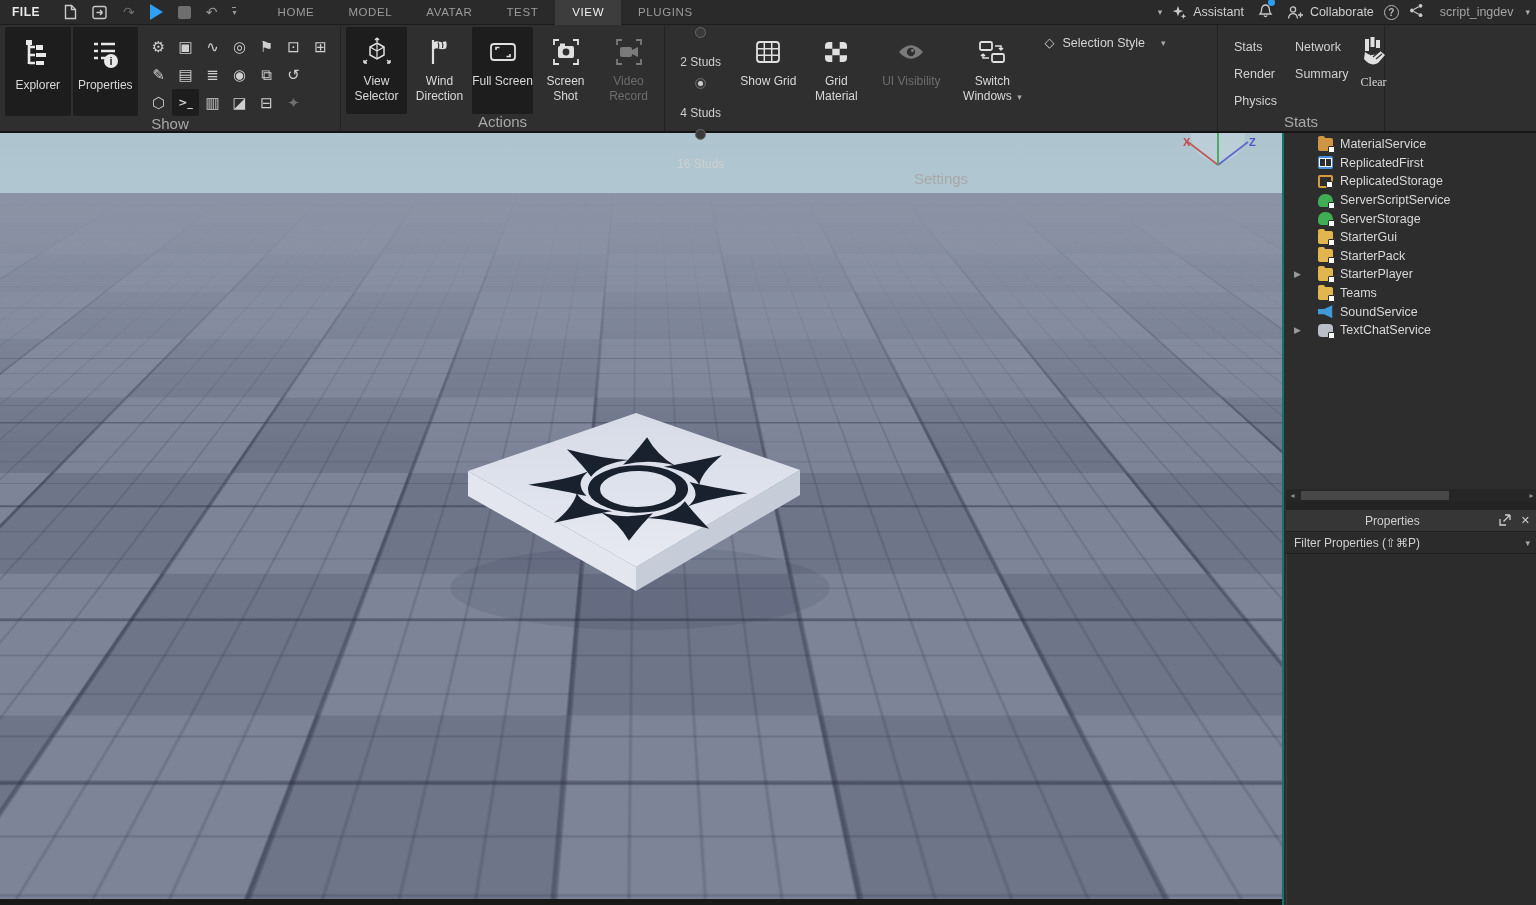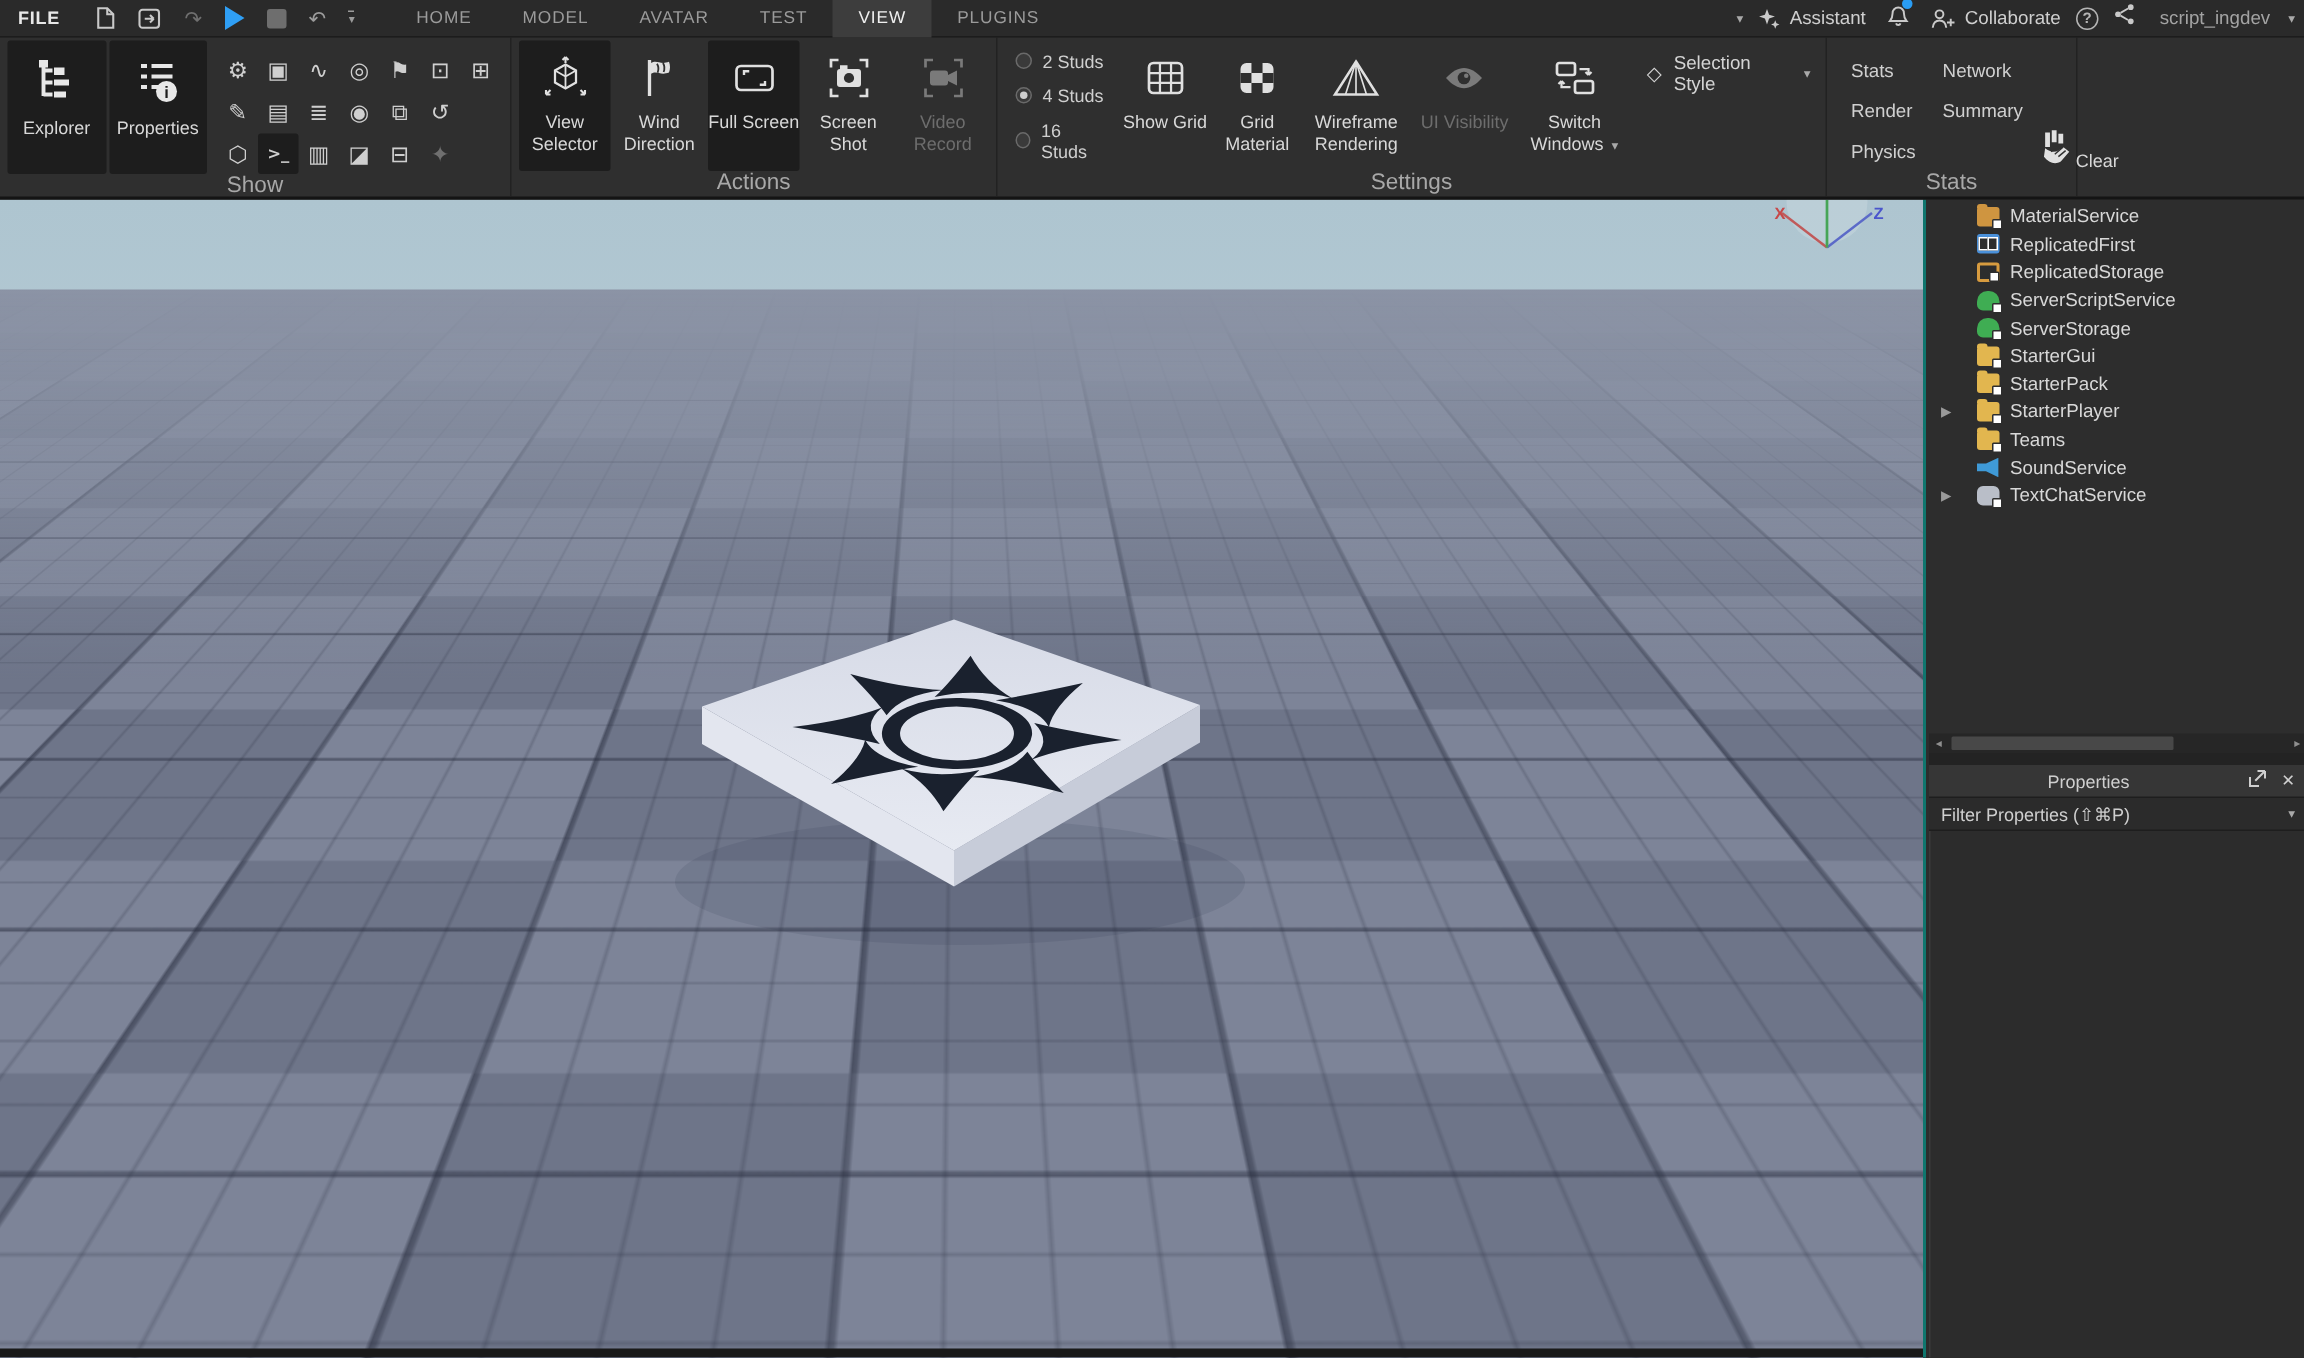--- a/index.html
+++ b/index.html
@@ -41,36 +41,36 @@
   
   .showgrid { display:flex; flex-direction:column; justify-content:flex-start; gap:1px; padding:6px 2px 0 6px; }
   .showrow { display:flex; }
   .stool { width:27px; height:27px; display:flex; align-items:center; justify-content:center;
     font-size:15px; color:#cfcfcf; border-radius:2px; cursor:default; font-family:"DejaVu Sans", sans-serif; }
   .stool.active { background:#1d1d1d; }
   .stool.dim { color:#6f6f6f; }
 
   
   .studs { display:flex; flex-direction:column; justify-content:center; gap:9px; padding:0 10px 0 8px; }
-  .stud-row { display:flex; align-items:center; gap:7px; font-size:12px; color:#cfcfcf; }
+  .stud-row { display:flex; align-items:center; gap:17px; font-size:12px; color:#cfcfcf;flex-direction:column; }
   .radio { width:11px; height:11px; border-radius:50%; border:1px solid #6a6a6a; background:#3a3a3a;
     display:flex; align-items:center; justify-content:center; }
   .radio.sel::after { content:""; width:5px; height:5px; border-radius:50%; background:#cfcfcf; }
 
   
   .selstyle-col { display:flex; flex-direction:column; padding:8px 6px 0 12px; }
   .selstyle { display:flex; align-items:center; gap:8px; font-size:12.5px; color:#d4d4d4; }
   .diamond { font-size:13px; color:#d4d4d4; }
   .dd-arrow { font-size:9px; color:#a9a9a9; margin-left:8px; }
 
   
   .stats-grid { display:grid; grid-template-rows:repeat(3,27px); grid-auto-flow:column;
     grid-auto-columns:max-content; column-gap:18px; padding:6px 8px 0 12px; }
   .stat-link { font-size:12.5px; color:#d0d0d0; display:flex; align-items:center; cursor:default; }
-  .clearbtn { width:56px; display:flex; flex-direction:row; align-items:flex-end; padding-top:8px; }
+  .clearbtn { width:56px; display:flex; flex-direction:column; align-items:center; padding-top:8px;font-family:Liberation Serif, serif; }
   .clearbtn .blabel { font-size:12px; color:#d8d8d8; margin-top:8px; }
 
   
   .viewport { position:absolute; left:0; top:133px; width:1282px; height:772px; overflow:hidden;
     background:linear-gradient(180deg,#aec5d0 0%,#b9cdd7 40%,#c6d7de 100%); }
   .ground { position:absolute; left:-60px; top:62px; width:1400px; height:900px;
     background-color:#747b8f;
     background-image:
       repeating-linear-gradient(90deg, rgba(38,43,60,.38) 0 2px, transparent 2px 96px),
       repeating-linear-gradient(0deg,  rgba(38,43,60,.38) 0 2px, transparent 2px 96px),
@@ -322,27 +322,20 @@
         </svg>
         <span class="blabel">Show Grid</span>
       </div>
       <div class="bigbtn">
         <svg width="30" height="30" viewBox="0 0 30 30">
           <rect x="4" y="5" width="22" height="20" rx="4" fill="#e0e0e0"></rect>
           <path d="M11.3 5h7.4v6.7h-7.4zM4 11.7h7.3v6.6H4zM18.7 11.7H26v6.6h-7.3zM11.3 18.3h7.4V25h-7.4z" fill="#2f2f2f"></path>
         </svg>
         <span class="blabel">Grid Material</span>
       </div>
-      <div class="bigbtn" style="width:76px;">
-        <svg width="34" height="30" viewBox="0 0 34 30">
-          <path d="M17 4L31 26H3z" fill="none" stroke="#e0e0e0" stroke-width="1.7"></path>
-          <path d="M17 4v22M17 4L10 26M17 4l7 22" stroke="#e0e0e0" stroke-width="1.1" fill="none"></path>
-        </svg>
-        <span class="blabel">Wireframe Rendering</span>
-      </div>
       <div class="bigbtn disabled" style="width:80px;">
         <svg width="32" height="30" viewBox="0 0 32 30">
           <path d="M4 15c8-9 16-9 24 0-8 9-16 9-24 0z" fill="#7a7a7a"></path>
           <circle cx="16" cy="15" r="4.2" fill="#2f2f2f"></circle>
             <circle cx="17.5" cy="13.5" r="1.5" fill="#7a7a7a"></circle>
         </svg>
         <span class="blabel">UI Visibility</span>
       </div>
       <div class="bigbtn" style="width:78px;">
         <svg width="32" height="30" viewBox="0 0 32 30">

